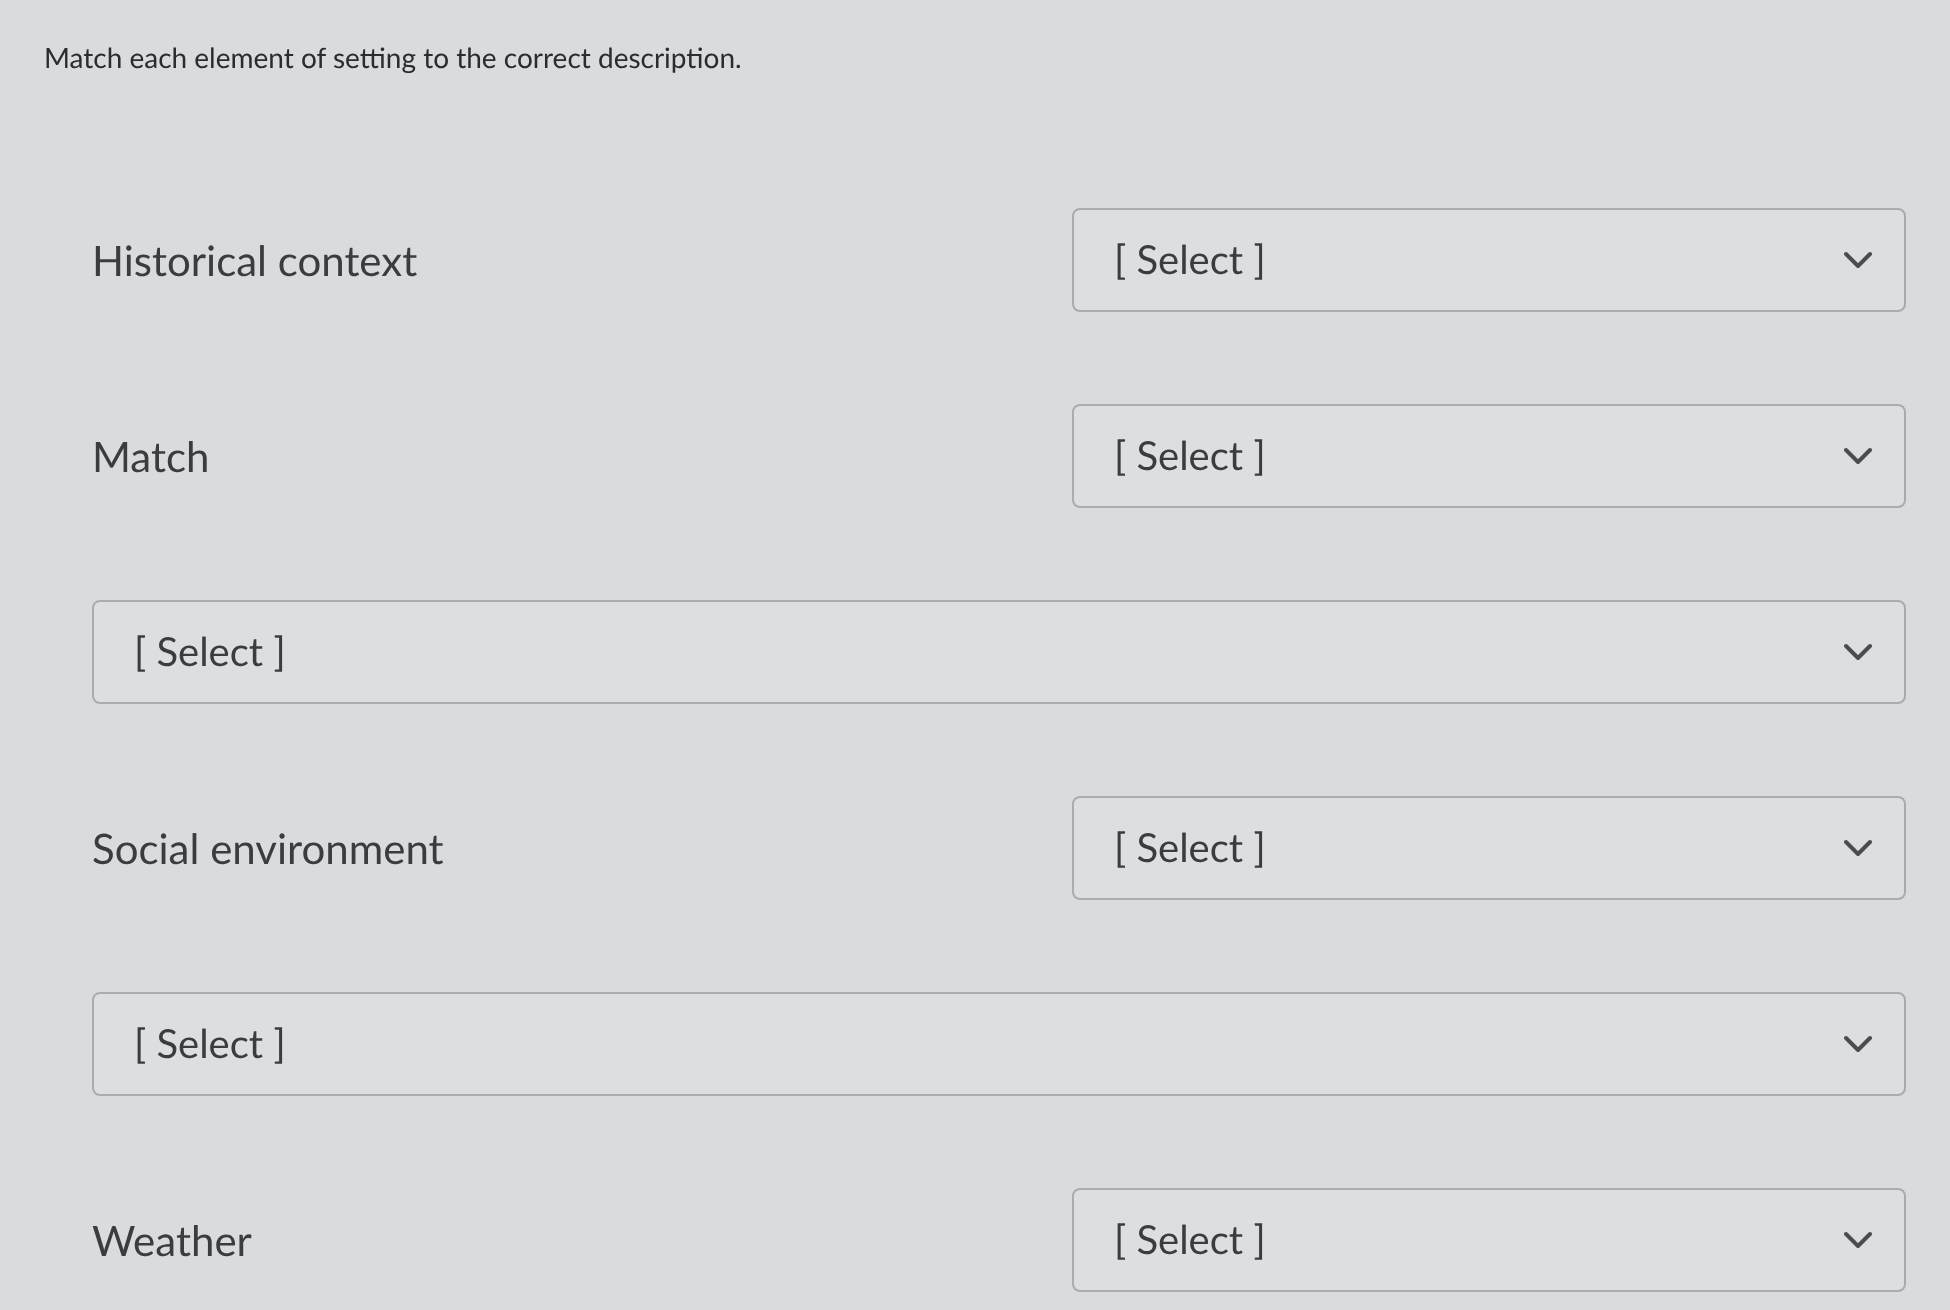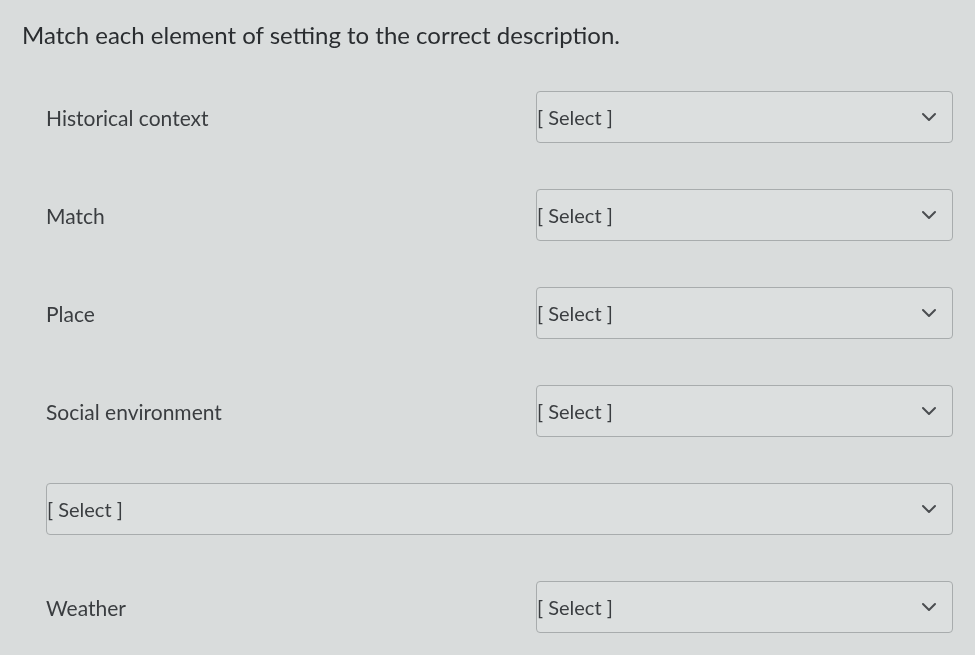--- a/index.html
+++ b/index.html
@@ -9,23 +9,23 @@
     }
     body {
       font-family: -apple-system, BlinkMacSystemFont, "Segoe UI", "Lato", sans-serif;
       background: #d9dcdc;
       width: 975px;
       height: 655px;
       padding: 20px 22px;
       color: #2a2d30;
     }
     .question-prompt {
-      font-size: 24px;
+      font-size: 14px;
       color: #2a2d30;
-      margin-bottom: 42px;
+      margin-bottom: 67px;
       font-weight: 400;
     }
     .match-row {
       display: flex;
       align-items: center;
       margin-bottom: 46px;
       margin-left: 24px;
     }
     .match-label {
       flex: 0 0 490px;
@@ -36,21 +36,21 @@
     .select-wrapper {
       flex: 1;
       position: relative;
     }
     .select-box {
       width: 100%;
       height: 52px;
       background: #dcdfdf;
       border: 1px solid #a8acad;
       border-radius: 4px;
-      padding: 0 42px 0 0;
+      padding: 0 42px 0 20px;
       font-size: 20px;
       color: #3a3d40;
       display: flex;
       align-items: center;
       cursor: pointer;
       position: relative;
     }
     .chevron-icon {
       position: absolute;
       right: 16px;
@@ -91,21 +91,20 @@
       <span class="chevron-icon">
         <svg viewBox="0 0 14 10">
             <path d="M1 2 L7 8 L13 2" stroke="#4a4d50" stroke-width="2" fill="none" stroke-linecap="round" stroke-linejoin="round"></path>
           </svg>
       </span>
     </div>
   </div>
 </div>
 
 <div class="match-row">
-  <div class="match-label">Place</div>
   <div class="select-wrapper">
     <div class="select-box">
       <span>[ Select ]</span>
       <span class="chevron-icon">
         <svg viewBox="0 0 14 10">
             <path d="M1 2 L7 8 L13 2" stroke="#4a4d50" stroke-width="2" fill="none" stroke-linecap="round" stroke-linejoin="round"></path>
           </svg>
       </span>
     </div>
   </div>

